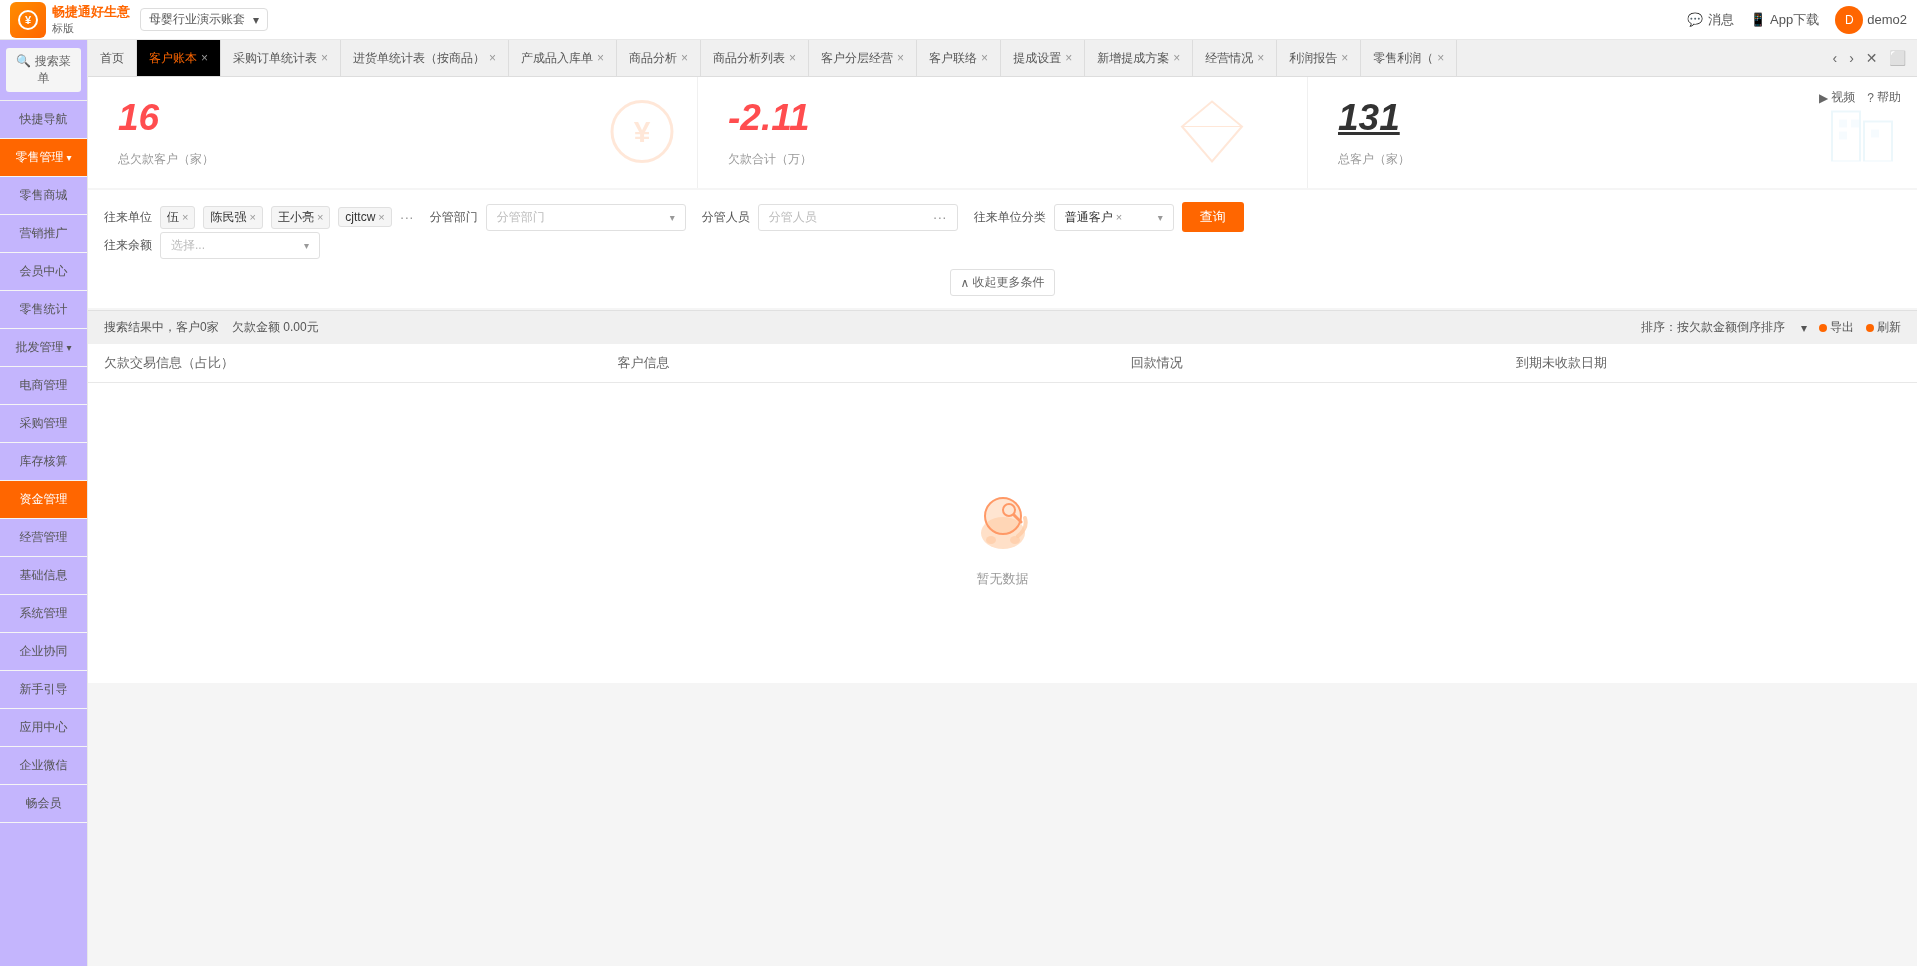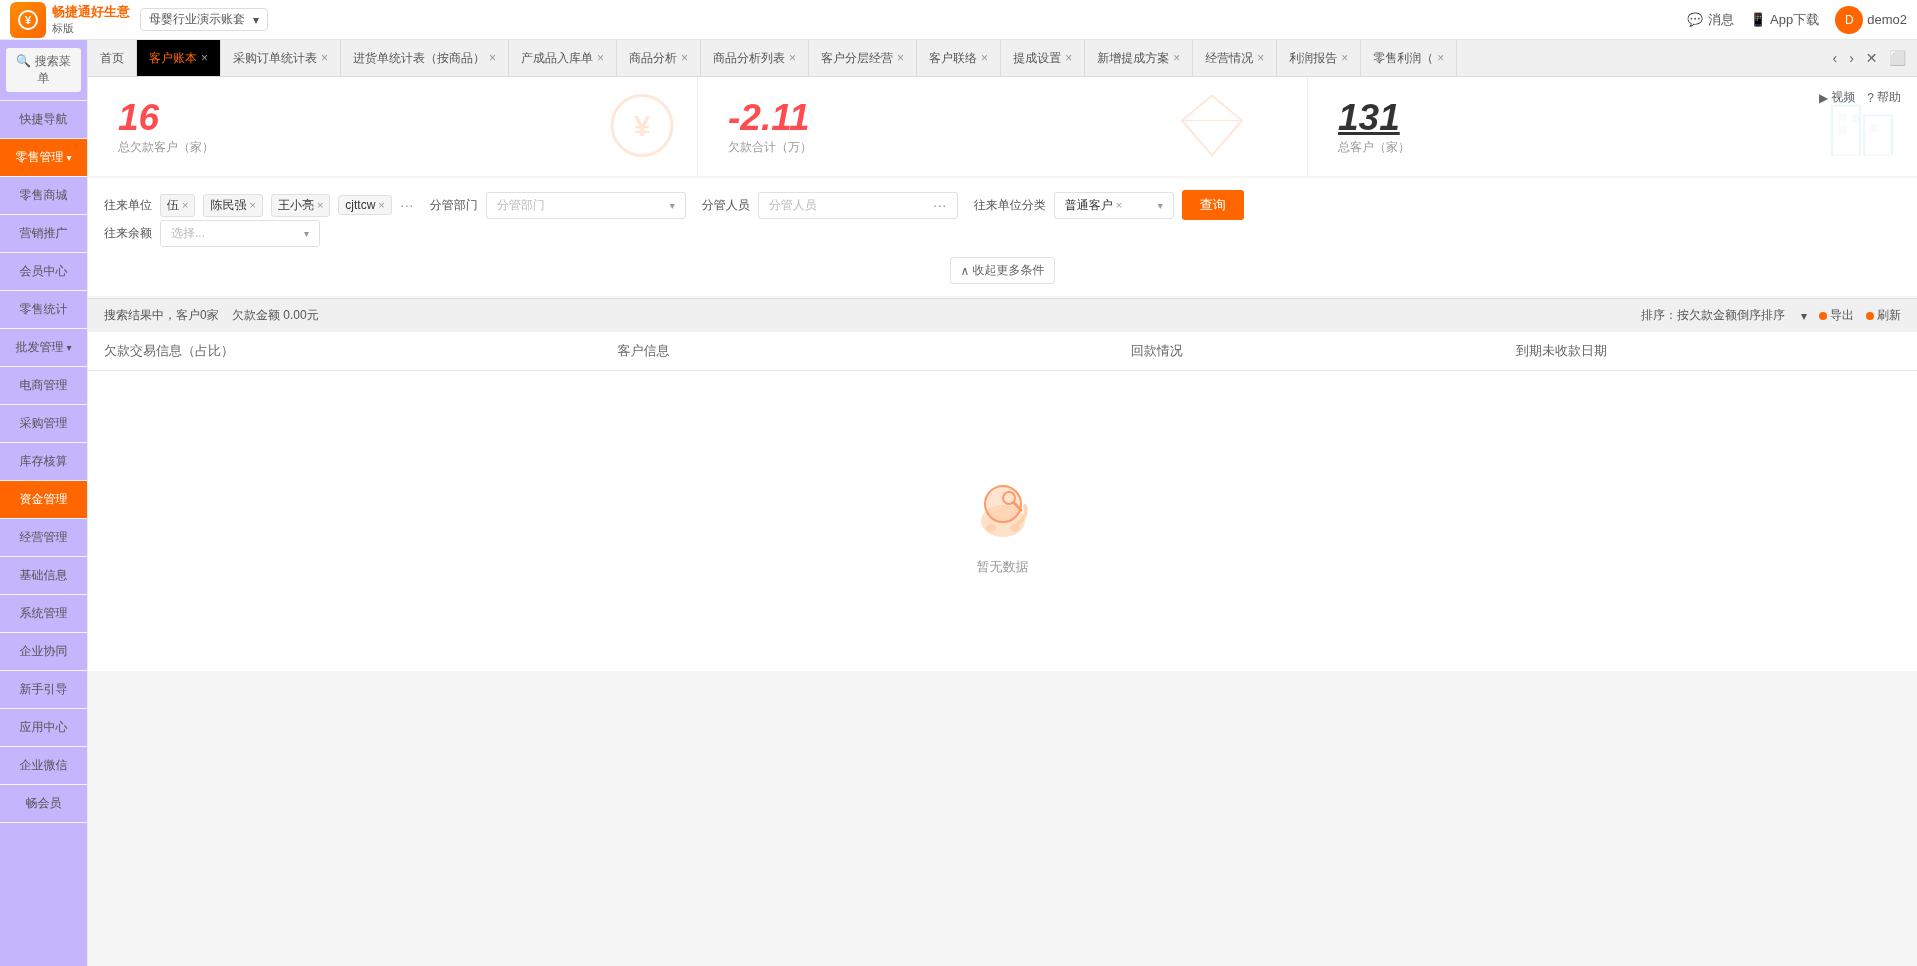--- a/index.html
+++ b/index.html
@@ -43,21 +43,21 @@
     .page-content { flex: 1; overflow-y: auto; background: #f5f5f5; }
 
     
     .stats-bar { display: flex; background: #fff; margin-bottom: 2px; }
     .stat-item { flex: 1; padding: 20px 30px; display: flex; align-items: center; gap: 16px; border-right: 1px solid #f0f0f0; position: relative; }
     .stat-item:last-child { border-right: none; }
     .stat-icon { opacity: 0.15; position: absolute; right: 20px; top: 50%; transform: translateY(-50%); }
     .stat-value { font-size: 37px; font-weight: bold; color: #ff4d4f; font-style: italic; }
     .stat-value.negative { color: #ff4d4f; }
     .stat-value.black { color: #333; text-decoration: underline; }
-    .stat-label { font-size: 12px; color: #999; margin-top: 0; }
+    .stat-label { font-size: 12px; color: #999; margin-top: 12px; }
     .stat-text { display: flex; flex-direction: column; }
 
     
     .filter-section { background: #fff; padding: 12px 16px; margin-bottom: 2px; }
     .filter-row { display: flex; align-items: center; gap: 8px; flex-wrap: wrap; }
     .filter-label { color: #555; font-size: 12px; white-space: nowrap; }
     .filter-tag { display: flex; align-items: center; gap: 3px; background: #f5f5f5; border: 1px solid #e0e0e0; padding: 2px 6px; border-radius: 3px; font-size: 12px; color: #333; }
     .filter-tag .del { cursor: pointer; color: #999; font-size: 11px; }
     .filter-more { color: #999; cursor: pointer; font-size: 14px; }
     .filter-select { display: flex; align-items: center; gap: 4px; border: 1px solid #e0e0e0; padding: 4px 10px; border-radius: 3px; min-width: 120px; cursor: pointer; font-size: 12px; color: #555; }

